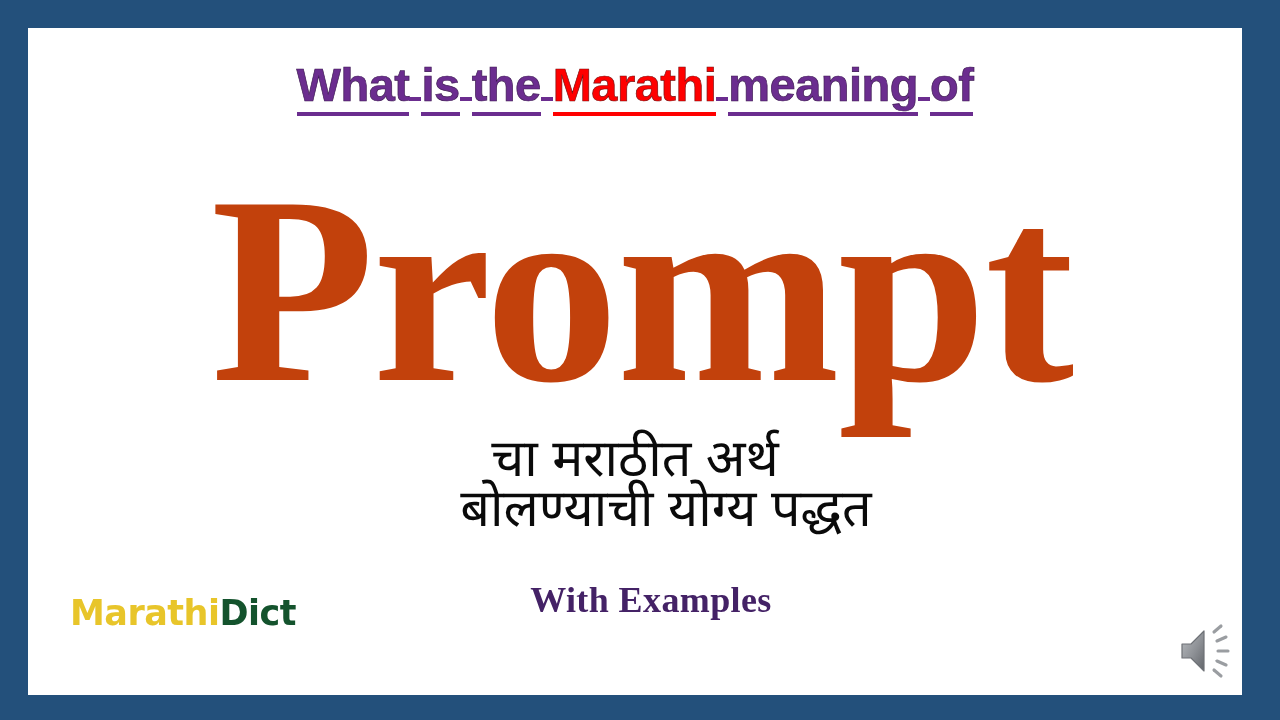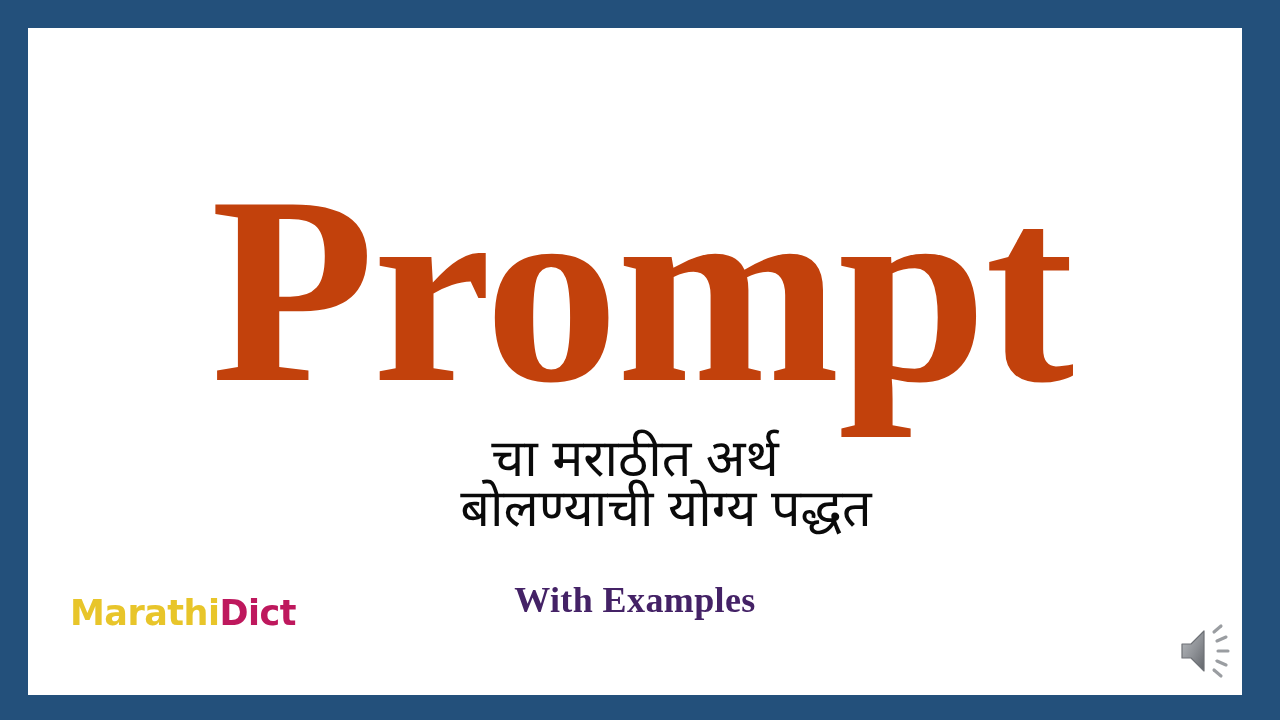--- a/index.html
+++ b/index.html
@@ -87,21 +87,21 @@
     font-family: "Liberation Sans", "DejaVu Sans", sans-serif;
     font-weight: 400;
     white-space: nowrap;
   }
   #marathi-1 { top: 368px; font-size: 52px; line-height: 1.18; margin-top: 32px; }
   #marathi-2 { top: 450px; font-size: 52px; line-height: 1.18; margin-left: 31px; }
 
   
   #with-examples {
     position: absolute;
-    left: 0;
+    left: 16px;
     top: 551px;
     width: 1214px;
     text-align: center;
     font-family: "Liberation Serif", "DejaVu Serif", serif;
     font-weight: bold;
     font-size: 36px;
     color: #442266;
     letter-spacing: 0.4px;
     white-space: nowrap;
   }
@@ -111,37 +111,40 @@
     position: absolute;
     left: 42px;
     top: 565px;
     font-family: "DejaVu Sans", sans-serif;
     font-size: 35px;
     font-weight: 600;
     letter-spacing: -0.5px;
     white-space: nowrap;
   }
   #logo .part-a { color: #E8C52A; }
-  #logo .part-b { color: #be185d; }
+  #logo .part-b { color: #14532d; }
 
   
   #speaker {
     position: absolute;
     left: 1148px;
     top: 592px;
     width: 66px;
     height: 62px;
   }
 </style>
 </head>
 <body>
 
 <div id="slide">
   <div id="canvas">
 
+    <div id="title-line">
+      <span class="w t-purple">What</span><span class="sp"></span><span class="w t-purple">is</span><span class="sp"></span><span class="w t-purple">the</span><span class="sp"></span><span class="w t-red">Marathi</span><span class="sp"></span><span class="w t-purple">meaning</span><span class="sp"></span><span class="w t-purple">of</span>
+    </div>
 
     <div id="main-word">Prompt</div>
 
     <div id="marathi-1">चा मराठीत अर्थ</div>
     <div id="marathi-2">बोलण्याची योग्य पद्धत</div>
 
     <div id="with-examples">With Examples</div>
 
     <div id="logo"><span class="part-a">Marathi</span><span class="part-b">Dict</span></div>
 

